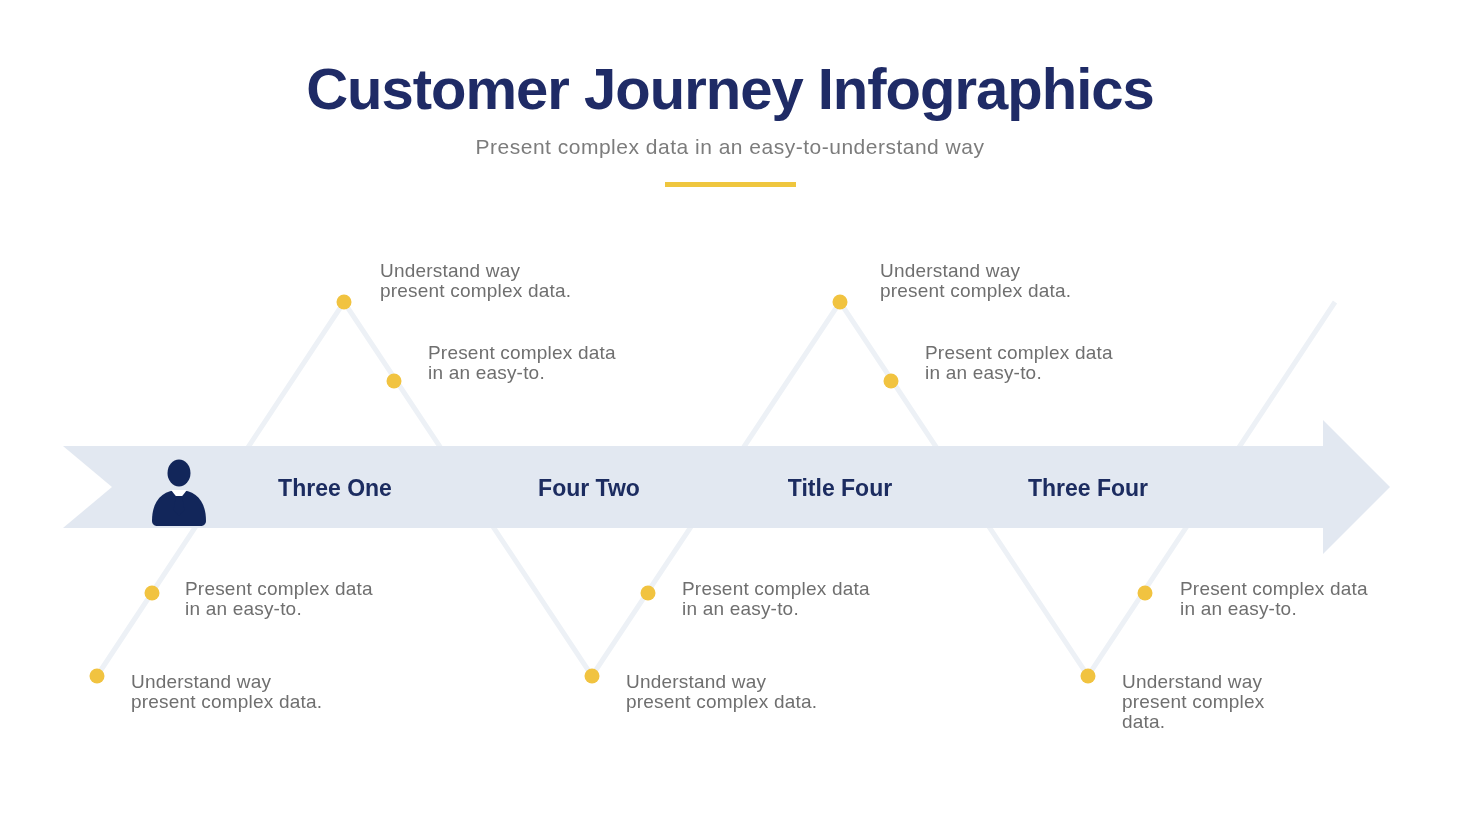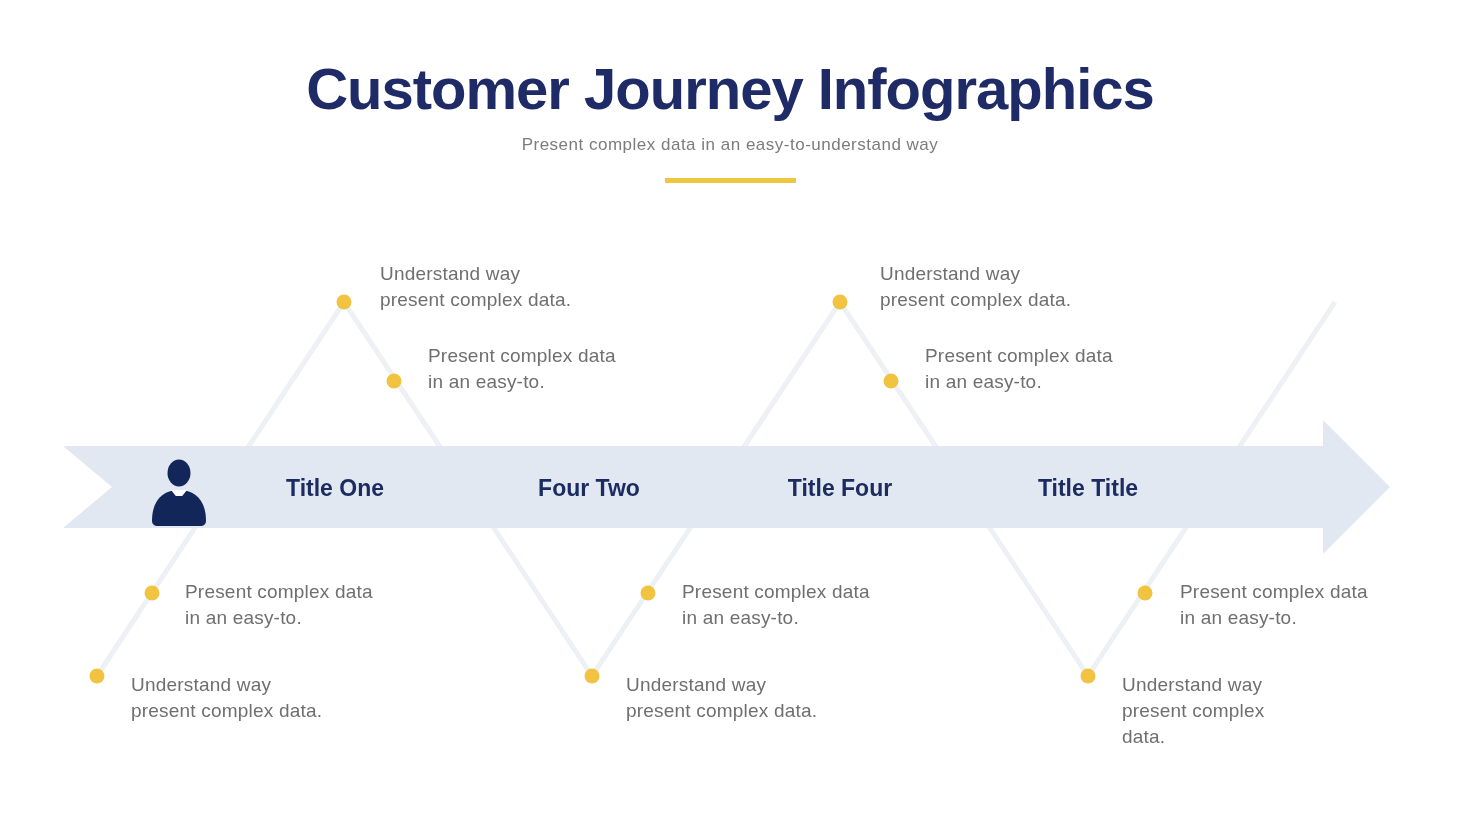--- a/index.html
+++ b/index.html
@@ -7,35 +7,35 @@
     position:relative;width:1460px;height:821px;background:#ffffff;overflow:hidden;
     font-family:"Liberation Sans", sans-serif;
   }
   
   .hdr{position:absolute;top:0;left:0;width:1460px;text-align:center;}
   .hdr h1{
     margin:56px 0 0 0;font-size:58px;line-height:1.15;font-weight:bold;
     color:#1F2B66;letter-spacing:-1px;
   }
   .hdr .subtitle{
-    margin:12px 0 0 0;font-size:17px;color:#7C7C7C;letter-spacing:0.5px;
+    margin:12px 0 0 0;font-size:21px;color:#7C7C7C;letter-spacing:0.5px;
   }
   .hdr .underline{
     width:131px;height:5px;background:#EFC63E;margin:23px auto 0 auto;
   }
   
   .art{position:absolute;left:0;top:0;width:1460px;height:821px;}
   
   .step-title{
     position:absolute;transform:translate(-50%,-50%);top:488px;
     font-size:23px;font-weight:bold;color:#1C2C60;white-space:nowrap;
   }
   
   .note{
-    position:absolute;font-size:19px;line-height:26px;color:#6F6F6F;
+    position:absolute;font-size:19px;line-height:20px;color:#6F6F6F;
     white-space:pre-line;letter-spacing:0.2px;
   }
 </style>
 </head>
 <body>
 
 <div class="canvas">
 
   <div class="hdr">
     <h1>Customer Journey Infographics</h1>
@@ -67,24 +67,24 @@
       <circle cx="394" cy="381" r="7.5"></circle>
       <circle cx="592" cy="676" r="7.5"></circle>
       <circle cx="648" cy="593" r="7.5"></circle>
       <circle cx="840" cy="302" r="7.5"></circle>
       <circle cx="891" cy="381" r="7.5"></circle>
       <circle cx="1088" cy="676" r="7.5"></circle>
       <circle cx="1145" cy="593" r="7.5"></circle>
     </g>
   </svg>
 
-  <div class="step-title" style="left:335px">Title One</div>
+  <div class="step-title" style="left:335px">Three One</div>
   <div class="step-title" style="left:589px">Four Two</div>
   <div class="step-title" style="left:840px">Title Four</div>
-  <div class="step-title" style="left:1088px">Title Title</div>
+  <div class="step-title" style="left:1088px">Three Four</div>
 
   <div class="note" style="left:380px;top:261px">Understand way
 present complex data.</div>
   <div class="note" style="left:428px;top:343px">Present complex data
 in an easy-to.</div>
   <div class="note" style="left:880px;top:261px">Understand way
 present complex data.</div>
   <div class="note" style="left:925px;top:343px">Present complex data
 in an easy-to.</div>
 

